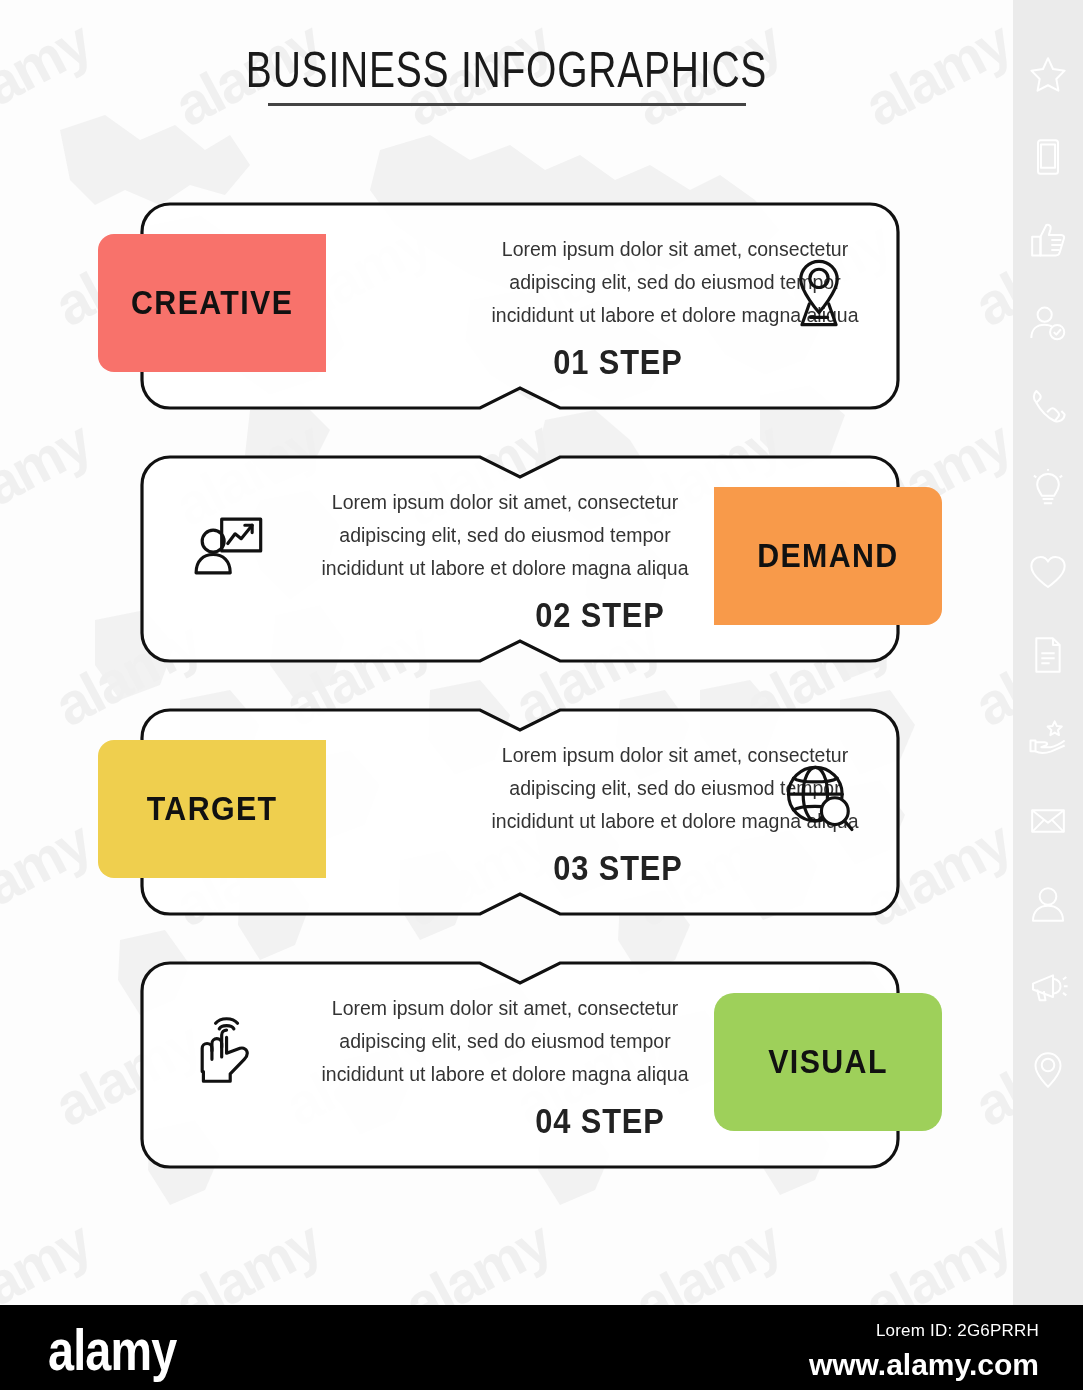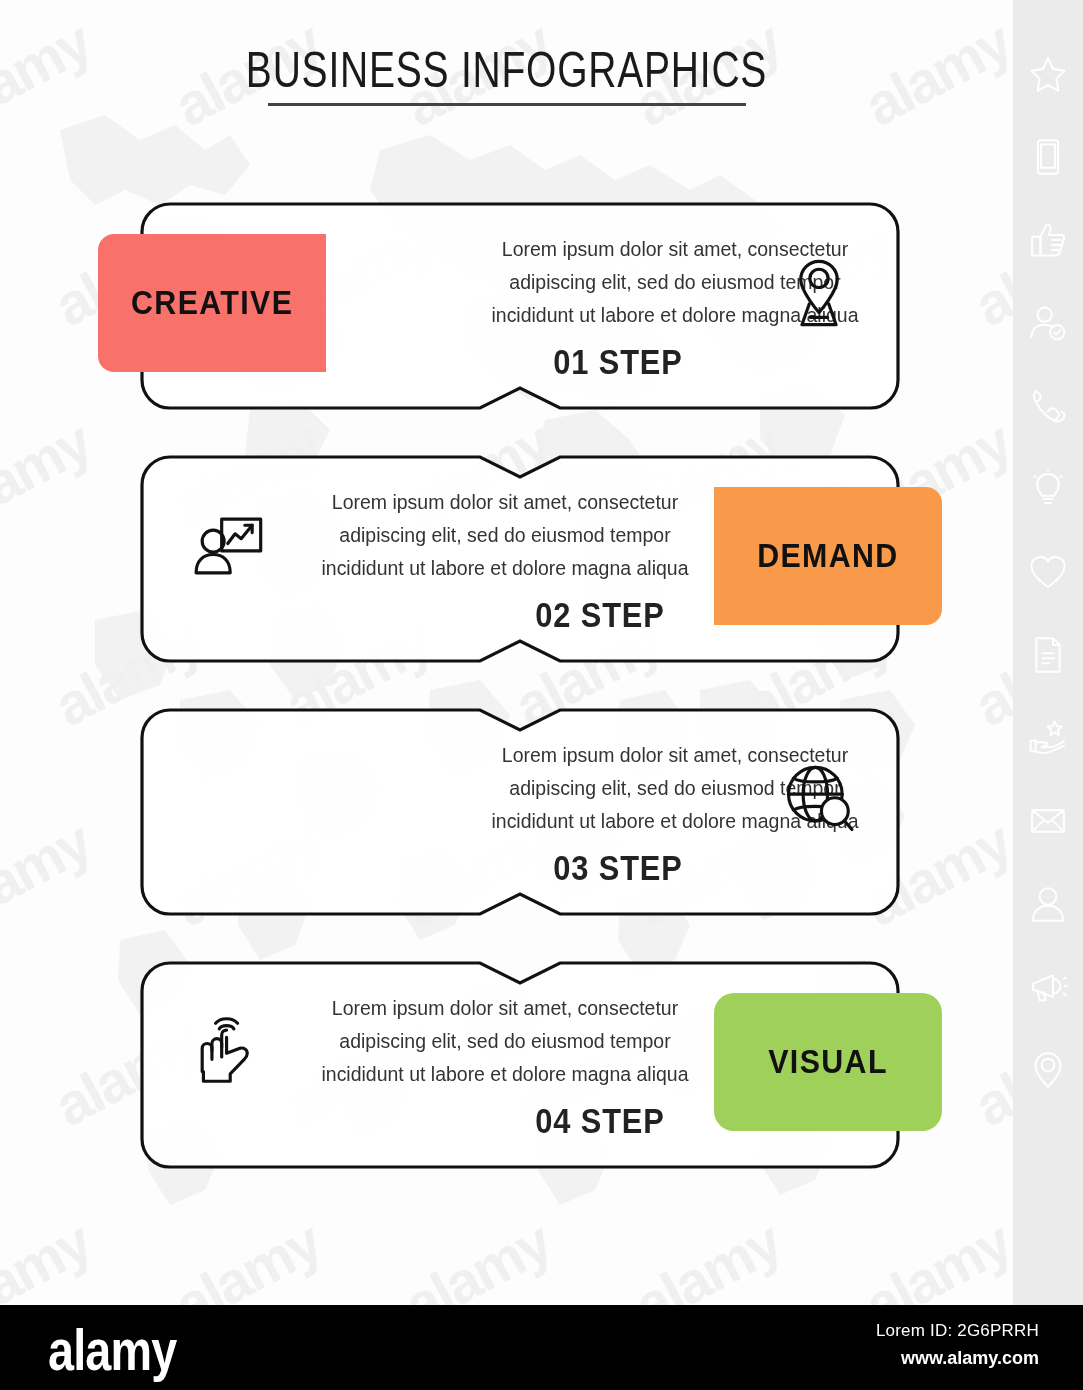--- a/index.html
+++ b/index.html
@@ -207,21 +207,21 @@
   }
   #footer-right {
     position: absolute;
     right: 44px;
     top: 16px;
     text-align: right;
     color: #fff;
     font-family: "Liberation Sans Narrow", "Liberation Sans", sans-serif;
   }
   #footer-imageid { font-size: 17px; letter-spacing: .2px; }
-  #footer-url { font-size: 18px; font-weight: 700; margin-top: 7px; }
+  #footer-url { font-size: 30px; font-weight: 700; margin-top: 7px; }
 </style>
 </head>
 <body>
 
 <div id="stage">
 
   <svg id="bg-map" viewBox="0 0 1013 1305" preserveAspectRatio="none">
     <g fill="#f2f2f2">
       <path d="M60 130 L105 115 L140 140 L175 125 L205 150 L230 135 L250 165 L225 195 L190 185 L160 205 L125 190 L95 205 L70 180 Z"></path>
       <path d="M150 225 L200 215 L235 240 L215 275 L175 290 L145 265 Z"></path>
@@ -347,20 +347,23 @@
           </svg>
         </div>
       </div>
     </div>
 
     <div class="card" id="card-2" style="top:708px;">
       <svg class="card-frame" viewBox="0 0 760 208" preserveAspectRatio="none">
         <path d="M30 2 H340 L380 22 L420 2 H730 A28 28 0 0 1 758 30 V178 A28 28 0 0 1 730 206 H420 L380 186 L340 206 H30 A28 28 0 0 1 2 178 V30 A28 28 0 0 1 30 2 Z" fill="#ffffff" fill-opacity="0.92" stroke="#111" stroke-width="3.2"></path>
       </svg>
       <div class="card-body">
+        <div class="badge badge-left" style="background:#EFCF4E;">
+          <span class="badge-label">TARGET</span>
+        </div>
         <div class="desc desc-right">Lorem ipsum dolor sit amet, consectetur adipiscing elit, sed do eiusmod tempor incididunt ut labore et dolore magna aliqua</div>
         <div class="step-label step-right">03 STEP</div>
         <div class="card-icon icon-right">
           <svg viewBox="0 0 64 64" fill="none" stroke="#111" stroke-width="2.6" stroke-linecap="round" stroke-linejoin="round">
             <circle cx="29" cy="28" r="22"></circle>
             <ellipse cx="29" cy="28" rx="10" ry="22"></ellipse>
             <path d="M7 28 H51"></path>
             <path d="M11 15 C17 19 40 19 47 15"></path>
             <path d="M11 41 C17 37 40 37 47 41"></path>
             <circle cx="45" cy="42" r="11" fill="#ffffff"></circle>

